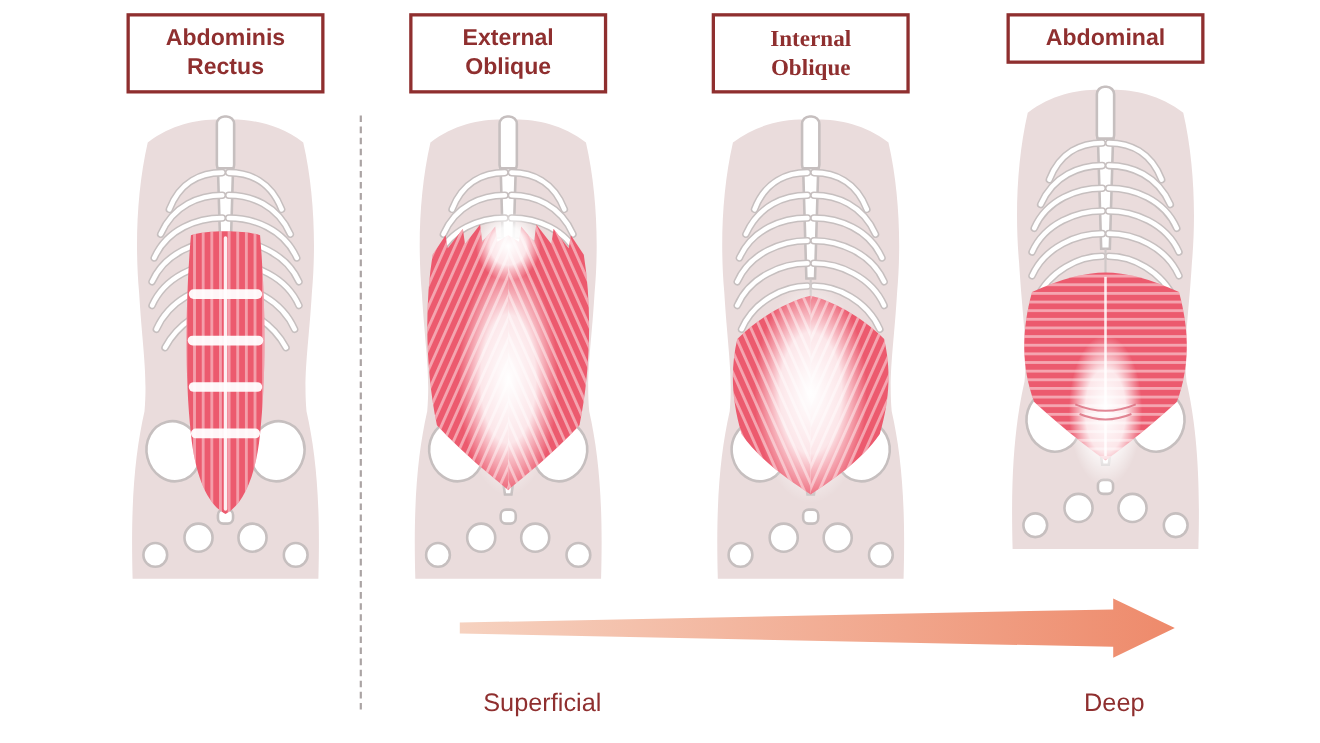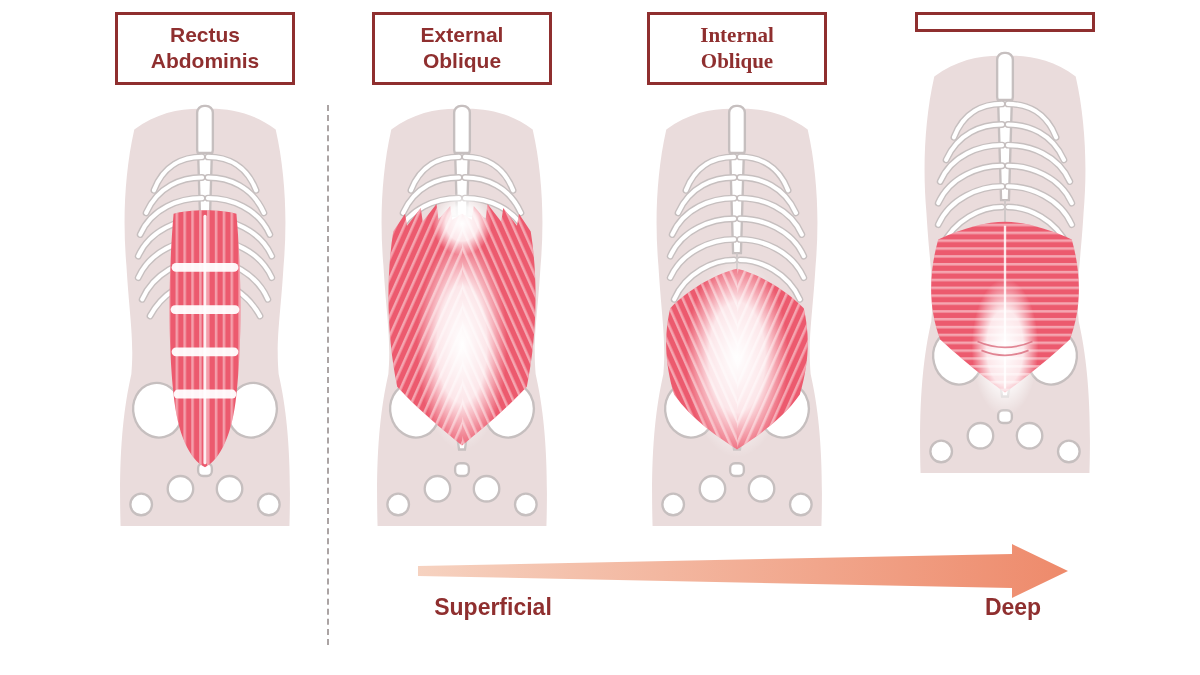--- a/index.html
+++ b/index.html
@@ -24,21 +24,21 @@
   }
   .torso { margin-top:18px; display:block; }
 
   .divider {
     position:absolute; left:327px; top:105px; height:540px; width:0;
     border-left:2px dashed var(--divider,#ABA4A4);
   }
 
   .depth-arrow { position:absolute; left:400px; top:538px; }
   .axis-label {
-    position:absolute; top:594px; font-weight:bold; font-size:23px;
+    position:absolute; top:625px; font-weight:normal; font-size:23px;
     color:var(--accent,#8F2F2F); text-align:center;
   }
   .axis-label-left  { left:418px; width:150px; }
   .axis-label-right { left:968px; width:90px;text-align:center; }
 
   
   .silhouette { fill:var(--torso_bg,#EADCDC); }
   .bone { fill:#ffffff; stroke:var(--bone_outline,#C6BFBF); stroke-width:2.4; }
   .rib-outer { stroke:var(--bone_outline,#C6BFBF); stroke-width:7; stroke-linecap:round; }
   .rib-inner { stroke:#ffffff; stroke-width:4.2; stroke-linecap:round; }
@@ -128,22 +128,22 @@
     <path id="m-trans" d="M42,192 C68,180 92,174 110,174 C128,174 152,180 178,192
       C188,228 188,262 176,294 C150,318 124,338 110,348
       C96,338 70,318 44,294 C32,262 32,228 42,192 Z"></path>
   </defs>
 </svg>
 
 <div class="stage">
 
   <div class="panel panel-1">
     <div class="label-box">
+      <div>Abdominis</div>
       <div>Rectus</div>
-      <div>Abdominis</div>
     </div>
     <svg class="torso" viewBox="0 0 220 430" width="216" height="424">
       <use href="#torso-base"></use>
       <g>
         <use href="#m-rectus" class="muscle-base"></use>
         <use href="#m-rectus" fill="url(#p-vert)"></use>
         <rect x="76" y="162" width="68" height="9" rx="4.5" fill="#ffffff" opacity="0.95"></rect>
         <rect x="75" y="205" width="70" height="9" rx="4.5" fill="#ffffff" opacity="0.95"></rect>
         <rect x="76" y="248" width="68" height="9" rx="4.5" fill="#ffffff" opacity="0.95"></rect>
         <rect x="78" y="291" width="64" height="9" rx="4.5" fill="#ffffff" opacity="0.95"></rect>
@@ -182,20 +182,21 @@
         <use href="#m-int-left" fill="url(#p-diagR)"></use>
         <use href="#m-int-right" class="muscle-base"></use>
         <use href="#m-int-right" fill="url(#p-diagL)"></use>
         <ellipse cx="110" cy="258" rx="52" ry="102" fill="url(#fadeWhite)"></ellipse>
       </g>
     </svg>
   </div>
 
   <div class="panel panel-4">
     <div class="label-box">
+      <div>Abdominal</div>
     </div>
     <svg class="torso" viewBox="0 0 220 430" width="216" height="424">
       <use href="#torso-base"></use>
       <g>
         <use href="#m-trans" class="muscle-base"></use>
         <use href="#m-trans" fill="url(#p-horiz)"></use>
         <ellipse cx="110" cy="302" rx="34" ry="70" fill="url(#fadeWhite)"></ellipse>
         <rect x="108.8" y="178" width="2.4" height="166" fill="#ffffff" opacity="0.85"></rect>
         <path class="seam" d="M82,296 Q110,308 138,296"></path>
         <path class="seam" d="M86,305 Q110,315 134,305"></path>

